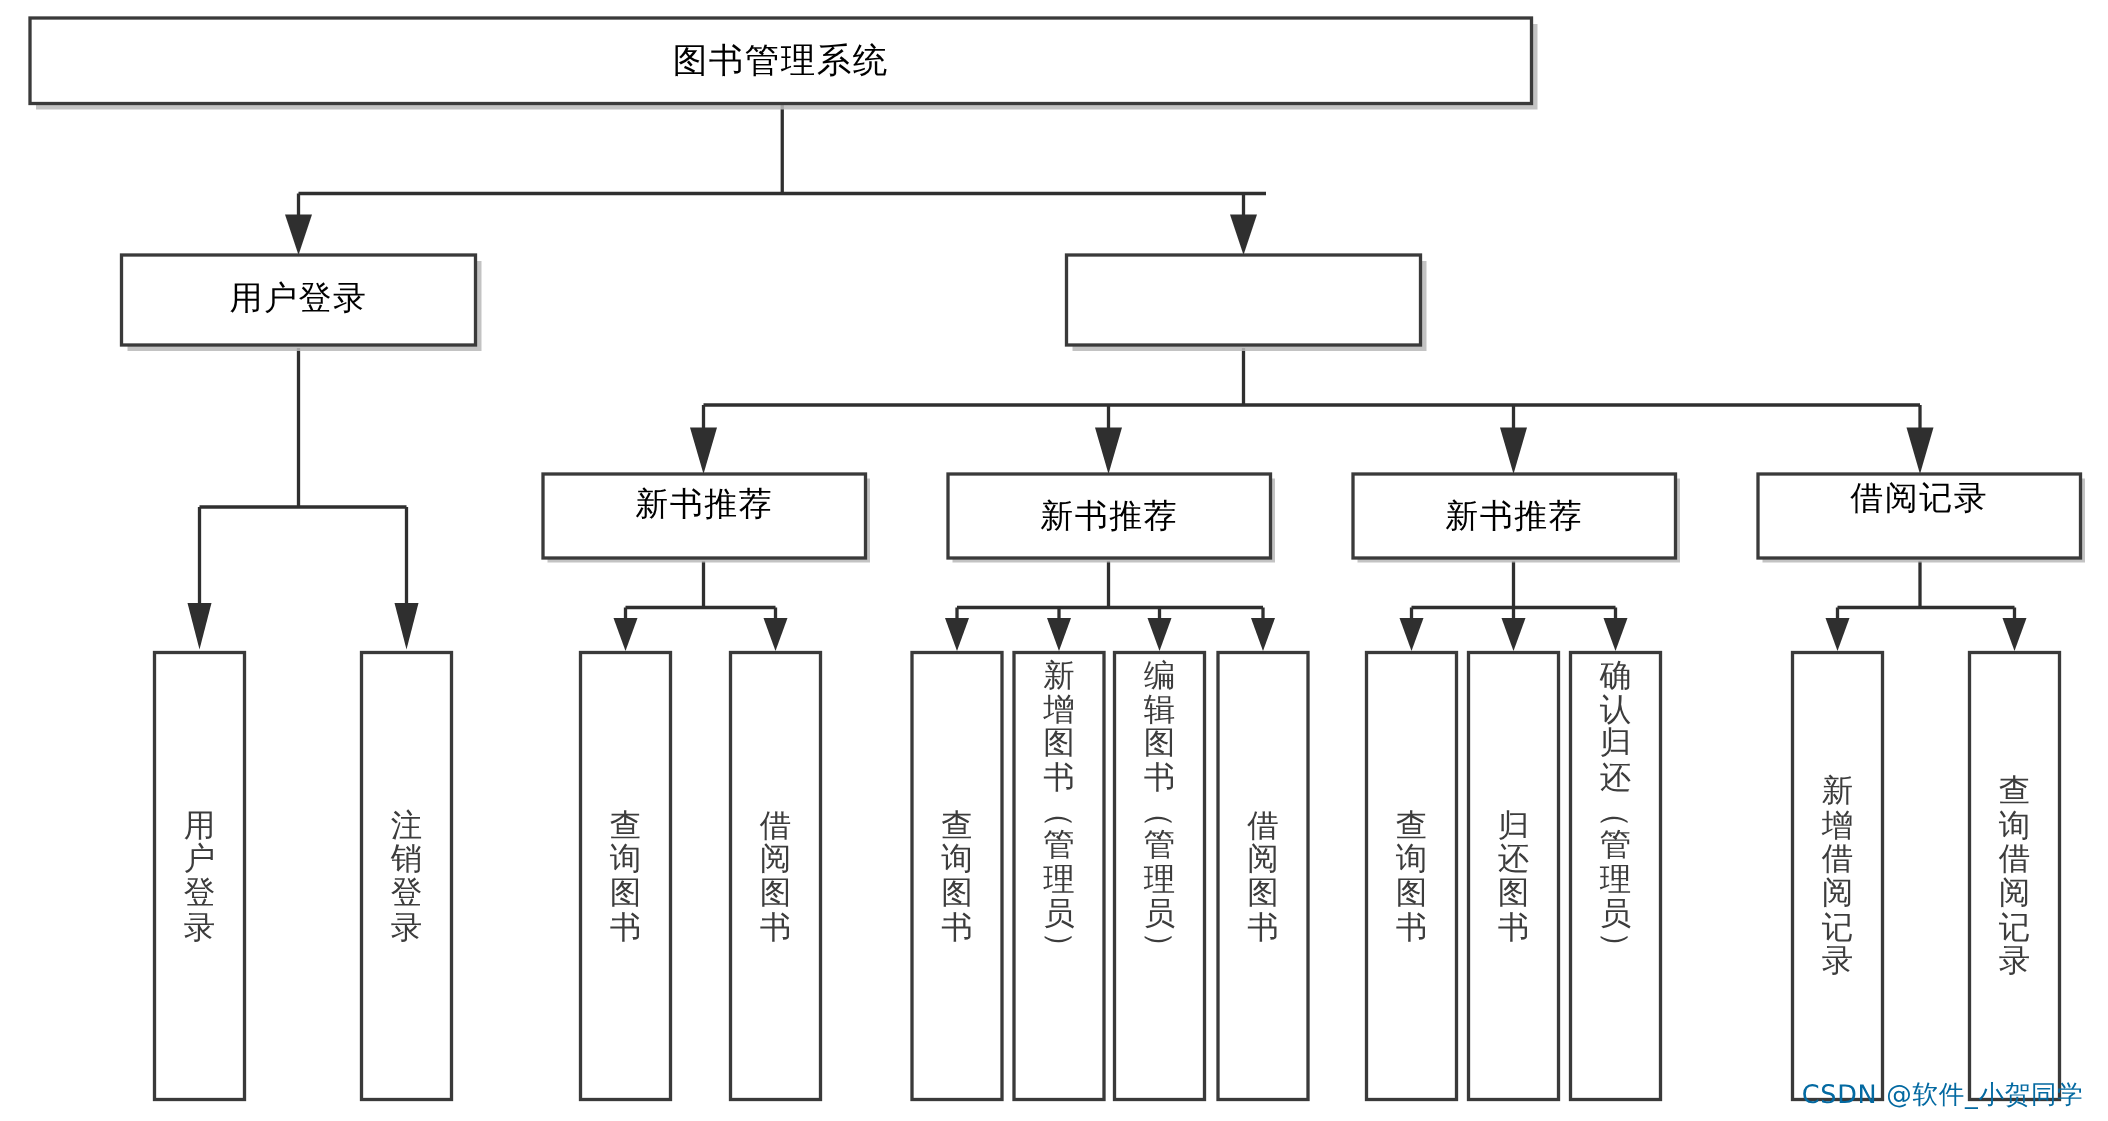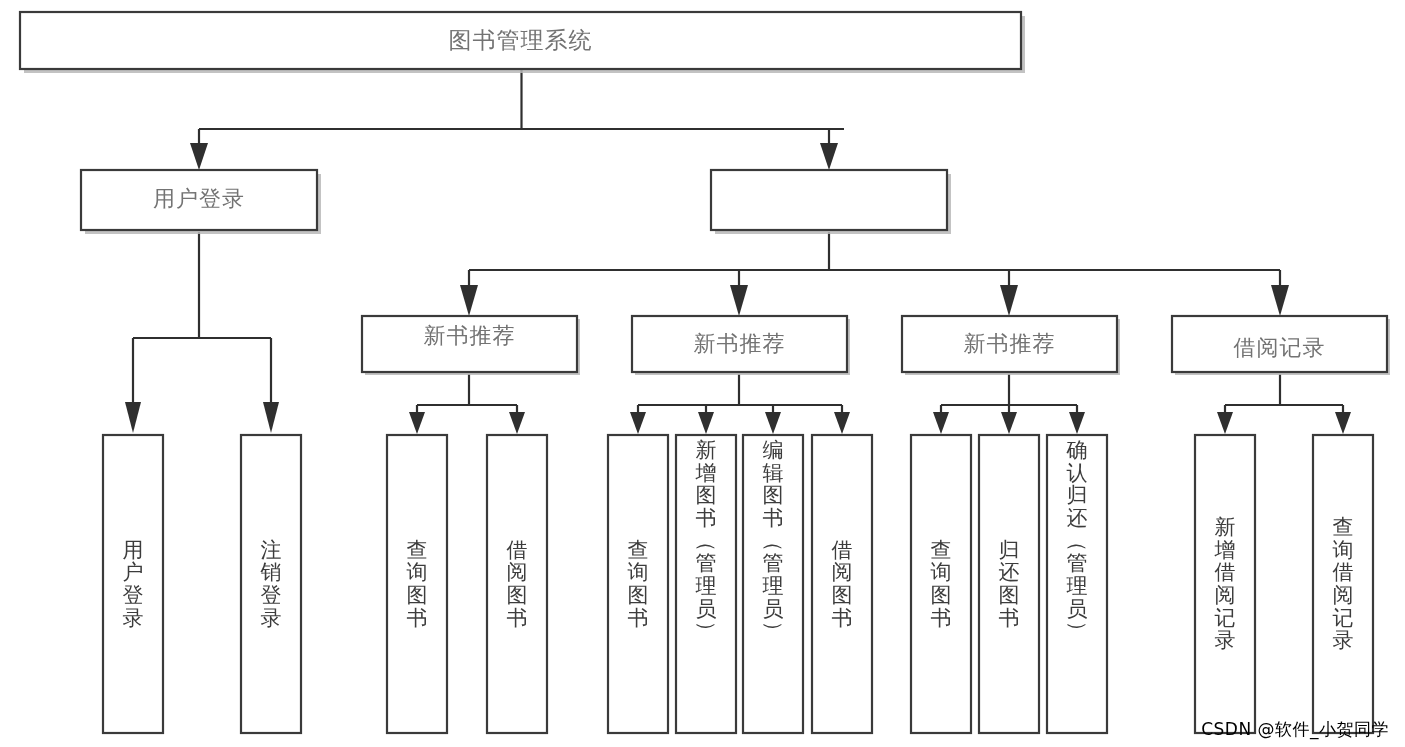--- a/index.html
+++ b/index.html
@@ -46,21 +46,21 @@
   .arrow-head {
     fill: #2f2f2f;
     stroke: none;
   }
   .watermark {
     position: absolute;
     right: 16px;
     bottom: 6px;
     font-family: "DejaVu Sans", "Liberation Sans", sans-serif;
     font-size: 17px;
-    color: #000000;
+    color: #0369a1;
     letter-spacing: 0.5px;
     white-space: nowrap;
     pointer-events: none;
   }
   .vtext-wrap {
     position: absolute;
     display: flex;
     flex-direction: column;
     align-items: center;
     justify-content: center;
@@ -72,21 +72,21 @@
   }
   .vtext-wrap span {
     display: block;
     text-align: center;
   }
   .htext-wrap {
     position: absolute;
     display: flex;
     align-items: center;
     justify-content: center;
-    color: #737373;
+    color: #000000;
     font-family: "DejaVu Sans", "Liberation Sans", sans-serif;
     font-size: 22px;
     letter-spacing: 1px;
     pointer-events: none;
   }
   .htext-wrap.root { font-size: 23px; }
 </style>
 </head>
 <body>
 
@@ -199,21 +199,21 @@
     </g>
   </svg>
 
   <div class="htext-wrap root" style="left:20px; top:12px; width:1001px; height:57px;">图书管理系统</div>
 
   <div class="htext-wrap" style="left:81px; top:170px; width:236px; height:57px;">用户登录</div>
 
   <div class="htext-wrap" style="left:362px; top:316px; width:215px; height:40px;">新书推荐</div>
   <div class="htext-wrap" style="left:632px; top:316px; width:215px; height:56px;">新书推荐</div>
   <div class="htext-wrap" style="left:902px; top:316px; width:215px; height:56px;">新书推荐</div>
-  <div class="htext-wrap" style="left:1172px; top:324px; width:215px; height:48px;">借阅记录</div>
+  <div class="htext-wrap" style="left:1172px; top:308px; width:215px; height:48px;">借阅记录</div>
 
   <div class="vtext-wrap" style="left:103px; top:435px; width:60px; height:298px;">
       <span>用</span>
       <span>户</span>
       <span>登</span>
       <span>录</span>
     </div>
   <div class="vtext-wrap" style="left:241px; top:435px; width:60px; height:298px;">
       <span>注</span>
       <span>销</span>

